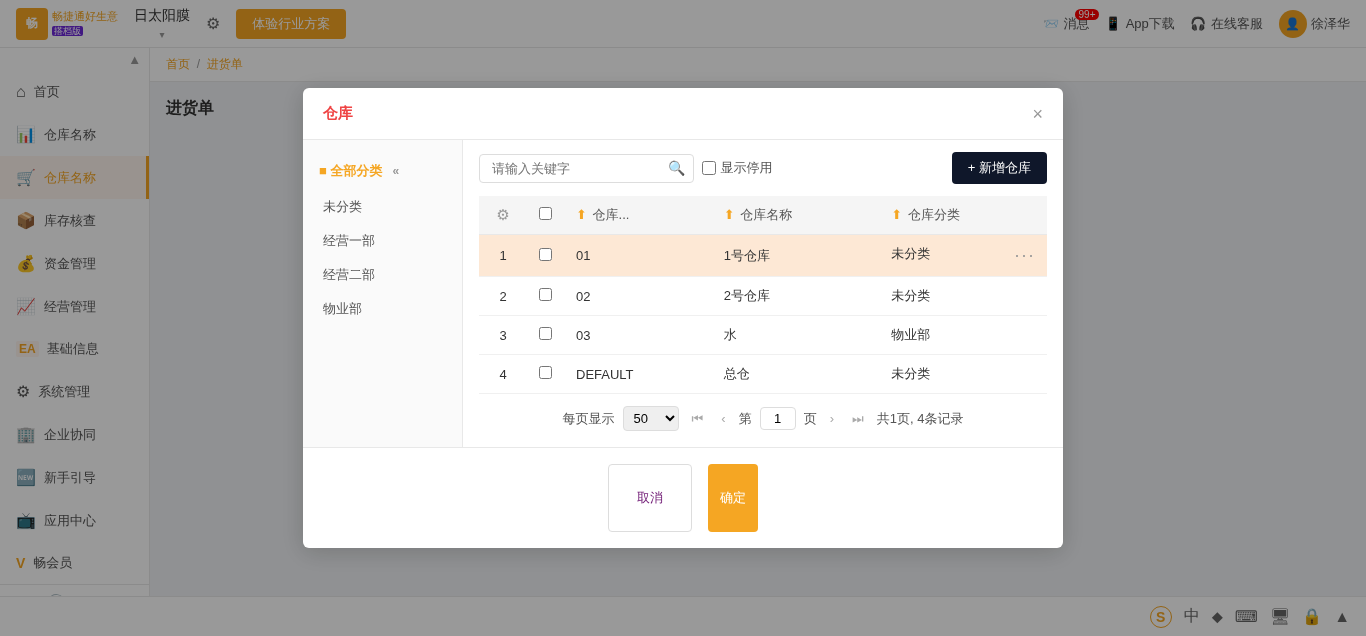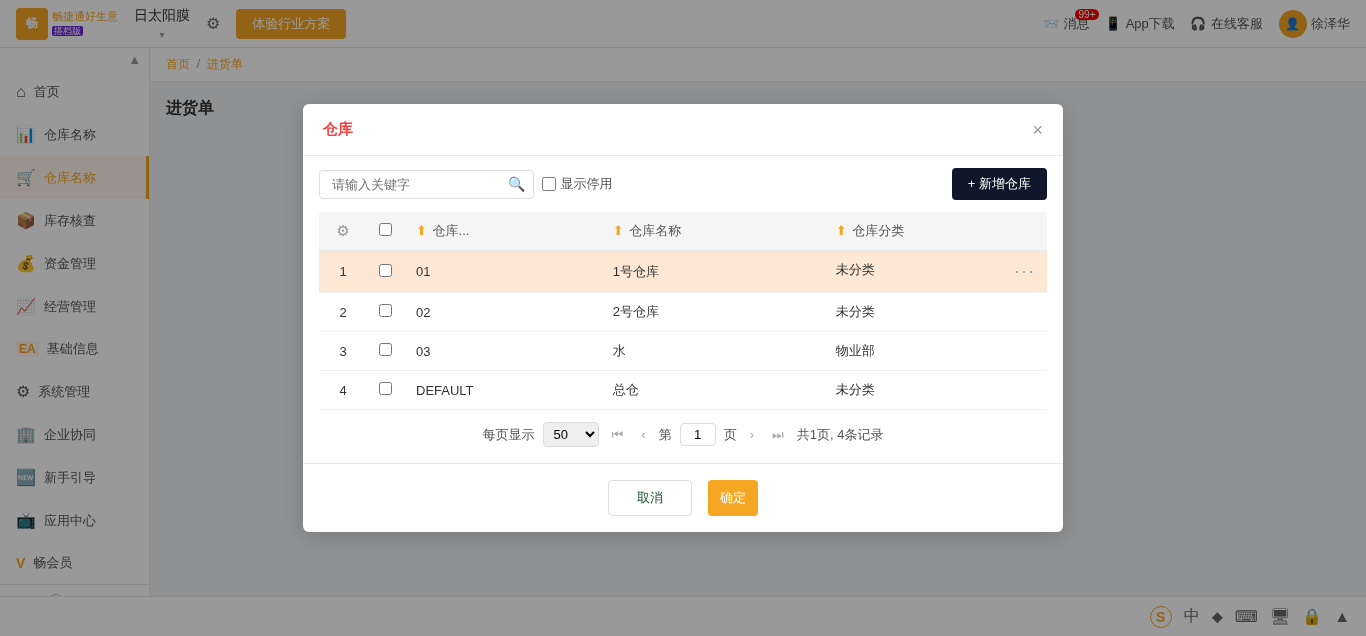--- a/index.html
+++ b/index.html
@@ -77,21 +77,21 @@
     .more-dots { color: #999; font-size: 18px; cursor: pointer; letter-spacing: 1px; }
 
     
     .pagination { display: flex; align-items: center; justify-content: center; gap: 8px; padding: 12px 0 4px; margin-top: auto; font-size: 13px; color: #555; }
     .pagination .page-size-select { border: 1px solid #ddd; border-radius: 4px; padding: 3px 6px; font-size: 13px; cursor: pointer; }
     .pagination .page-nav { cursor: pointer; color: #aaa; font-size: 13px; padding: 2px 5px; }
     .pagination .page-input { border: 1px solid #ddd; border-radius: 4px; width: 36px; text-align: center; padding: 3px; font-size: 13px; }
 
     
     .dialog-footer { display: flex; justify-content: center; gap: 16px; padding: 16px 20px; border-top: 1px solid #e8e8e8; }
-    .btn-cancel { border: 1px solid #ddd; background: #fff; border-radius: 4px; padding: 8px 28px; cursor: pointer; font-size: 13px; color: #14532d; }
+    .btn-cancel { border: 1px solid #ddd; background: #fff; border-radius: 4px; padding: 24px 28px; cursor: pointer; font-size: 13px; color: #701a75; }
     .btn-confirm { background: #f5a623; color: #fff; border: none; border-radius: 4px; padding: 8px 12px; cursor: pointer; font-size: 13px; }
 
     
     .bottom-bar { position: fixed; bottom: 0; left: 0; right: 0; height: 40px; background: #fff; border-top: 1px solid #e8e8e8; display: flex; align-items: center; justify-content: flex-end; padding: 0 16px; gap: 12px; z-index: 50; }
     .bottom-bar .icon-btn { color: #666; font-size: 16px; cursor: pointer; }
 
     .table-wrap { overflow-y: auto; flex: 1; }
   </style>
 </head>
 <body>
@@ -208,20 +208,38 @@
 <div class="overlay">
   <div class="dialog">
 
     <div class="dialog-header">
       <span class="dialog-title">仓库</span>
       <span class="dialog-close">×</span>
     </div>
 
     <div class="dialog-body">
 
+      <div class="cat-sidebar">
+        <div class="cat-header">
+          <span>■ 全部分类</span>
+          <span class="cat-collapse-btn">«</span>
+        </div>
+        <div class="cat-item">
+          <span>未分类</span>
+        </div>
+        <div class="cat-item">
+          <span>经营一部</span>
+        </div>
+        <div class="cat-item">
+          <span>经营二部</span>
+        </div>
+        <div class="cat-item">
+          <span>物业部</span>
+        </div>
+      </div>
 
       <div class="dialog-content">
 
         <div class="toolbar">
           <div class="search-box">
             <input type="text" placeholder="请输入关键字" style="">
             <span class="search-icon">🔍</span>
           </div>
           <label class="show-disabled">
             <input type="checkbox" style="">

